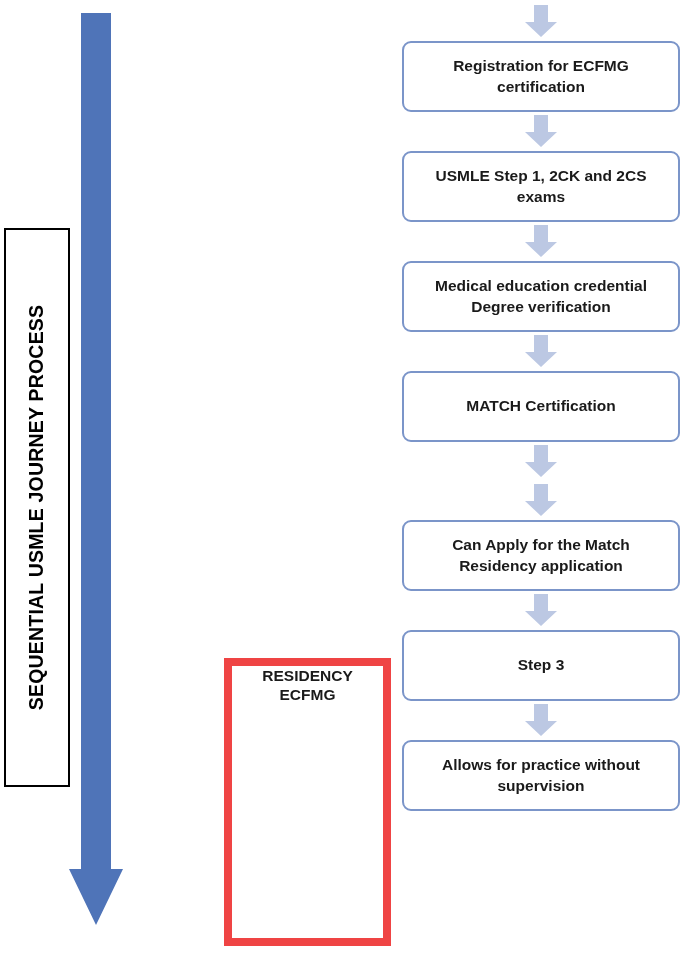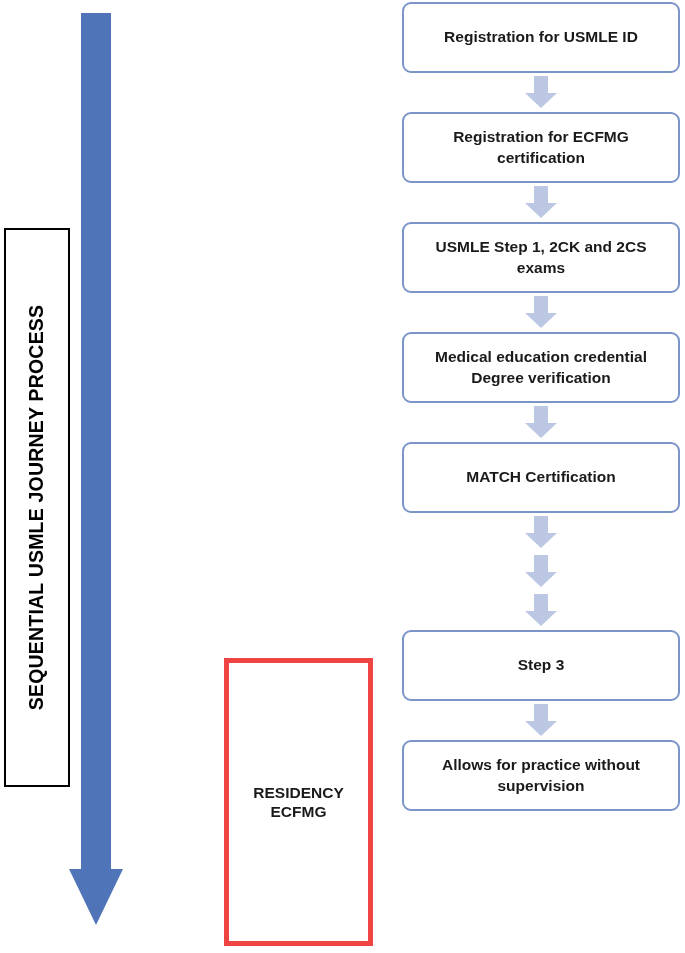--- a/index.html
+++ b/index.html
@@ -49,27 +49,26 @@
     top: 13px;
     width: 56px;
     height: 914px;
   }
 
   
   .residency-box {
     position: absolute;
     left: 224px;
     top: 658px;
-    width: 149px;
+    width: 167px;
     height: 288px;
-    border: 5px solid #ef4444;
+    border: 8px solid #ef4444;
     background: #ffffff;
     box-sizing: border-box;
     display: flex;
-    align-items: center;
     justify-content: center;
     text-align: center;
   }
   .residency-text {
     font-size: 15.5px;
     font-weight: bold;
     color: #1a1a1a;
     line-height: 1.25;
     font-family: "Liberation Sans", sans-serif;
   }
@@ -131,25 +130,20 @@
 
   <div class="residency-box">
     <span class="residency-text">
       <span>RESIDENCY</span><br>
       <span>ECFMG</span>
     </span>
   </div>
 
   <div class="flow-col">
 
-    <div class="flow-step">
-      <div class="flow-box">
-        <span class="flow-box-text">Registration for USMLE ID</span>
-      </div>
-    </div>
     <div class="connector">
       <svg width="34" height="33" viewBox="0 0 34 33" xmlns="http://www.w3.org/2000/svg">
         <polygon points="10,0 24,0 24,17 33,17 17,32 1,17 10,17" fill="#bcc8e3"></polygon>
       </svg>
     </div>
 
     <div class="flow-step">
       <div class="flow-box">
         <span class="flow-box-text">Registration for ECFMG certification</span>
       </div>
@@ -192,20 +186,25 @@
         <polygon points="10,0 24,0 24,17 33,17 17,32 1,17 10,17" fill="#bcc8e3"></polygon>
       </svg>
     </div>
 
     <div class="connector">
       <svg width="34" height="33" viewBox="0 0 34 33" xmlns="http://www.w3.org/2000/svg">
         <polygon points="10,0 24,0 24,17 33,17 17,32 1,17 10,17" fill="#bcc8e3"></polygon>
       </svg>
     </div>
 
+    <div class="flow-step">
+      <div class="flow-box">
+        <span class="flow-box-text">Can Apply for the Match Residency application</span>
+      </div>
+    </div>
     <div class="connector">
       <svg width="34" height="33" viewBox="0 0 34 33" xmlns="http://www.w3.org/2000/svg">
         <polygon points="10,0 24,0 24,17 33,17 17,32 1,17 10,17" fill="#bcc8e3"></polygon>
       </svg>
     </div>
 
     <div class="flow-step">
       <div class="flow-box">
         <span class="flow-box-text">Step 3</span>
       </div>

